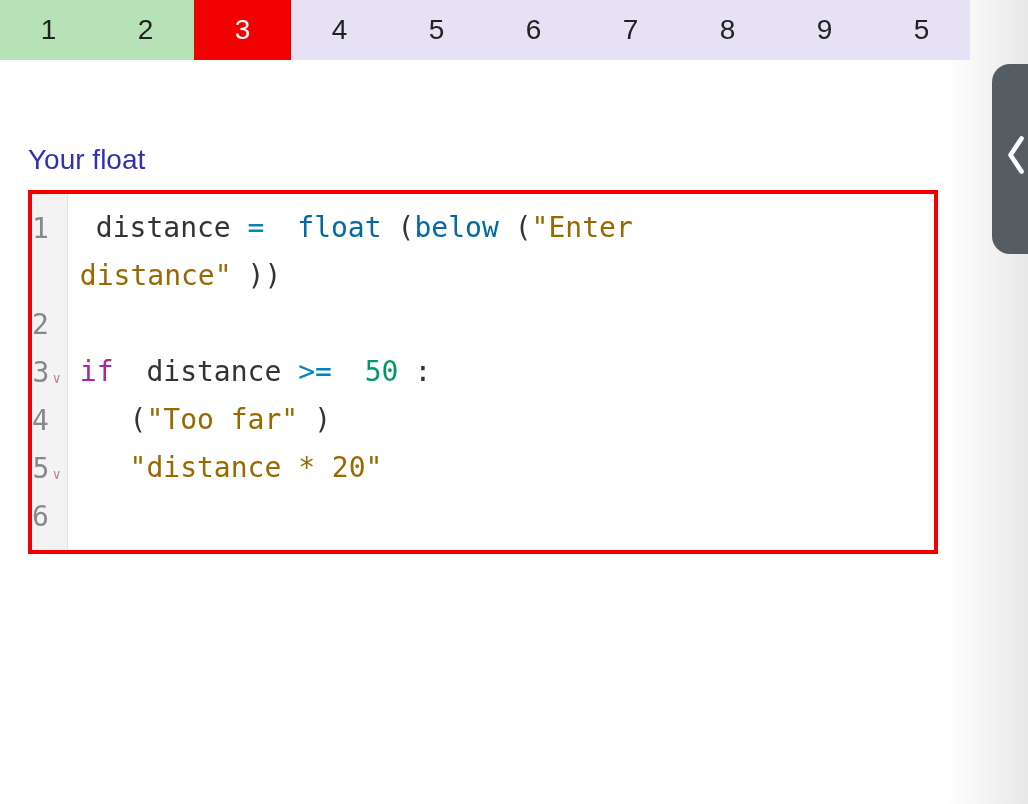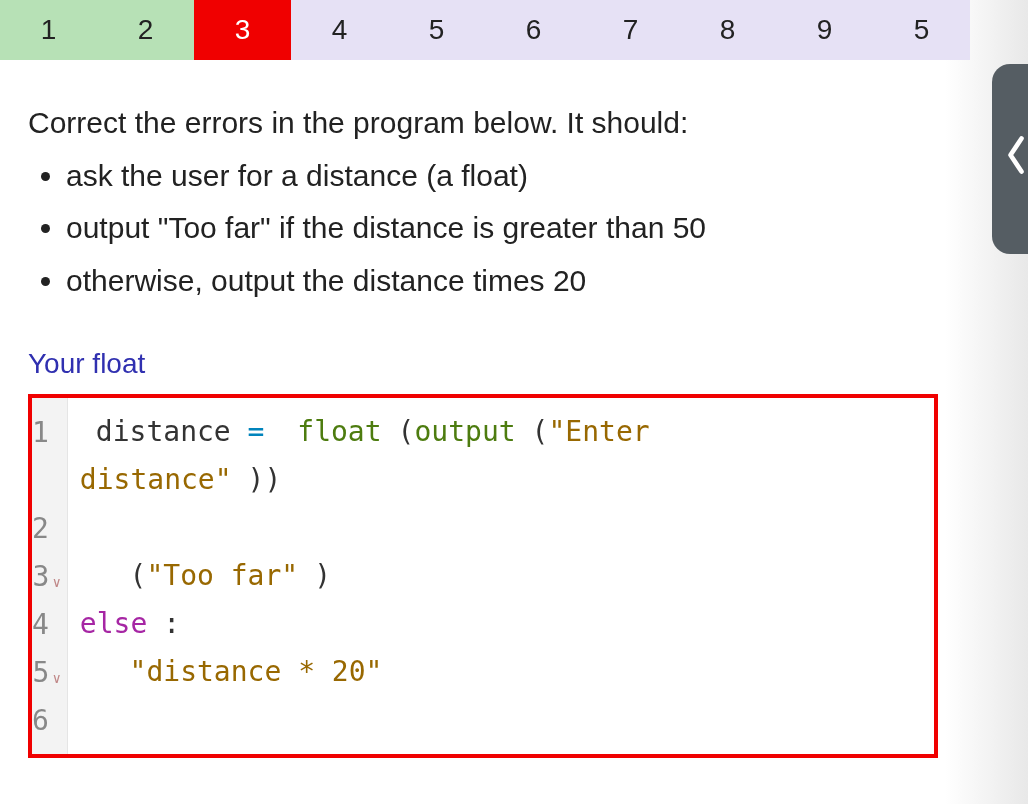--- a/index.html
+++ b/index.html
@@ -98,21 +98,21 @@
     flex: 1;
     padding: 10px 8px 10px 12px;
     font-family: Menlo, Consolas, monospace;
     font-size: 28px;
     color: #333;
     line-height: 48px;
   }
   .code .row { height: 48px; white-space: pre; }
   .tok-default { color: #333; margin-left: 16px; }
   .tok-kw      { color: #a626a4; }
-  .tok-builtin { color: #4d7c0f; text-align: right; }
+  .tok-builtin { color: #0369a1; text-align: right; }
   .tok-str     { color: #986801; }
   .tok-num     { color: #009966; }
   .tok-op      { color: #0184bc; }
 
   
   .side-handle {
     position: absolute;
     right: -12px;
     top: 64px;
     width: 48px;
@@ -138,28 +138,20 @@
     <div class="step lav">4</div>
     <div class="step lav">5</div>
     <div class="step lav">6</div>
     <div class="step lav">7</div>
     <div class="step lav">8</div>
     <div class="step lav">9</div>
     <div class="step lav">5</div>
   </div>
 
 <div class="content">
-  <div class="instructions">
-    <div>Correct the errors in the program below. It should:</div>
-    <ul>
-        <li>ask the user for a distance (a float)</li>
-        <li>output "Too far" if the distance is greater than 50</li>
-        <li>otherwise, output the distance times 20</li>
-      </ul>
-  </div>
 
   <div class="answer-label">Your float</div>
 
   <div class="editor">
     <div class="gutter">
         <div class="row">
           <span>1</span>
           <span class="nofold"></span>
         </div>
         <div class="row cont">
@@ -181,25 +173,25 @@
         <div class="row">
           <span>5</span>
           <span class="fold">∨</span>
         </div>
         <div class="row">
           <span>6</span>
           <span class="nofold"></span>
         </div>
       </div>
     <div class="code">
-        <div class="row"><span class="tok-default">distance </span><span class="tok-op">=</span><span class="tok-default"> </span><span class="tok-builtin">float</span><span class="tok-default">(</span><span class="tok-builtin">output</span><span class="tok-default">(</span><span class="tok-str">"Enter </span></div>
+        <div class="row"><span class="tok-default">distance </span><span class="tok-op">=</span><span class="tok-default"> </span><span class="tok-builtin">float</span><span class="tok-default">(</span><span class="tok-builtin">below</span><span class="tok-default">(</span><span class="tok-str">"Enter </span></div>
         <div class="row"><span class="tok-str">distance"</span><span class="tok-default">))</span></div>
         <div class="row"><span class="tok-default"></span></div>
+        <div class="row"><span class="tok-kw">if</span><span class="tok-default"> distance </span><span class="tok-op">&gt;=</span><span class="tok-default"> </span><span class="tok-num">50</span><span class="tok-default">:</span></div>
         <div class="row"><span class="tok-default">  (</span><span class="tok-str">"Too far"</span><span class="tok-default">)</span></div>
-        <div class="row"><span class="tok-kw">else</span><span class="tok-default">:</span></div>
         <div class="row"><span class="tok-default">  </span><span class="tok-str">"distance * 20"</span></div>
       </div>
   </div>
 </div>
 
 <div class="side-handle">
   <span>
     <svg viewBox="0 0 24 40">
         <path d="M18 2 L6 20 L18 38" stroke="#fff" stroke-width="5" fill="none" stroke-linecap="round" stroke-linejoin="round"></path>
       </svg>

